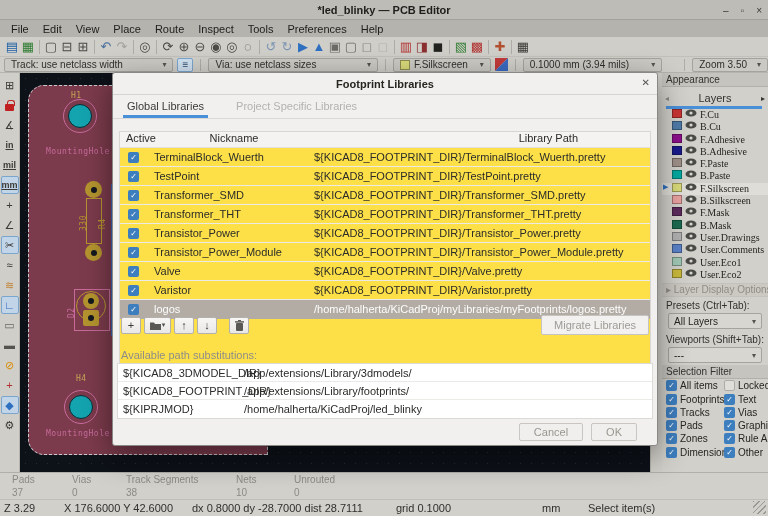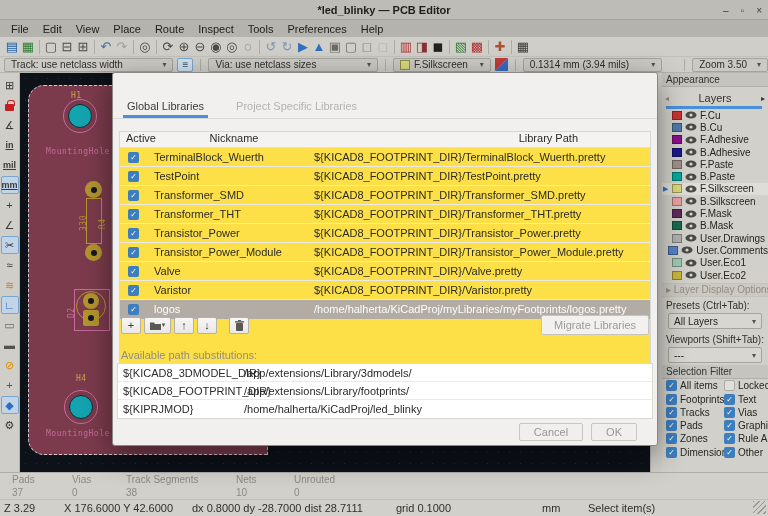--- a/index.html
+++ b/index.html
@@ -49,21 +49,21 @@
 
   .right-strip { position:absolute; left:650px; top:73px; width:12px; height:399px; background:#d0cec8; border-left:1px solid #b4b2ac; display:flex; flex-direction:column; align-items:center; gap:6px; padding-top:4px; font-size:8px; color:#7a7874; }
 
   
   .right-panel { position:absolute; left:662px; top:73px; width:106px; height:399px; background:#d2d0ca; overflow:hidden; }
   .panel-header { height:14px; background:#c6c4be; border-bottom:1px solid #b2b0aa; font-size:10px; color:#33322f; padding:1px 0 0 4px; }
   .layers-tabbar { height:22px; position:relative; display:flex; align-items:center; font-size:11px; color:#33322f; }
   .layers-tabbar .tab-label { flex:1; text-align:center; }
   .layers-tabbar .arr { font-size:8px; color:#8a8880; padding:0 3px; }
   .layers-underline { position:absolute; left:4px; right:6px; bottom:0; height:3px; background:#4a90d9; }
-  .layer-row { height:12.3px; display:flex; align-items:center; padding-left:4px; gap:3px; white-space:nowrap; }
+  .layer-row { height:12.3px; display:flex; padding-left:4px; gap:3px; white-space:nowrap;font-family:Liberation Serif, serif; }
   .layer-row.sel { background:#deddd7; }
   .layer-row .sel-arr { width:6px; font-size:7px; color:#2f6fc0; margin-left:-3px; }
   .layer-sw { width:10px; height:9px; border:1px solid rgba(0,0,0,.3); flex:none; }
   .layer-name { font-size:10px; color:#26251f; }
   .eye { flex:none; }
   .collapse-row { height:14px; font-size:10px; color:#8f8d85; padding-left:4px; overflow:hidden; white-space:nowrap; border-top:1px solid #c4c2bc; border-bottom:1px solid #c4c2bc; margin-top:2px; background:#ccc9c3; }
   .panel-label { font-size:10px; color:#33322f; padding:3px 0 2px 4px; white-space:nowrap; overflow:hidden; }
   .panel-drop { height:16px; margin:0 6px 2px 6px; background:#d8d6d0; border:1px solid #a5a39d; border-radius:2px; font-size:10px; color:#26251f; display:flex; align-items:center; padding:0 5px; }
   .panel-drop .caret { margin-left:auto; font-size:8px; color:#55534f; }
   .filter-grid { display:grid; grid-template-columns:58px 1fr; padding-left:4px; }
@@ -198,21 +198,21 @@
     <span class="caret">▾</span>
   </div>
   <span style="display:inline-flex">
     <svg width="13" height="13" viewBox="0 0 13 13">
         <polygon points="0,0 13,0 0,13" fill="#c03a3a"></polygon>
         <polygon points="13,0 13,13 0,13" fill="#3a6ac0"></polygon>
       </svg>
   </span>
   <div class="vr"></div>
   <div class="drop" style="width:140px">
-    <span>0.1314 mm (3.94 mils)</span>
+    <span>0.1000 mm (3.94 mils)</span>
     <span class="caret">▾</span>
   </div>
   <div class="vr" style="margin-left:18px"></div>
   <div class="drop" style="width:76px">
     <span>Zoom 3.50</span>
     <span class="caret">▾</span>
   </div>
 </div>
 
 <div class="left-toolbar">
@@ -502,20 +502,24 @@
   <span style="left:4px">Z 3.29</span>
   <span style="left:64px">X 176.6000  Y 42.6000</span>
   <span style="left:192px">dx 0.8000  dy -28.7000  dist 28.7111</span>
   <span style="left:396px">grid 0.1000</span>
   <span style="left:542px">mm</span>
   <span style="left:588px">Select item(s)</span>
   <div class="grip"></div>
 </div>
 
 <div class="dialog">
+  <div class="dlg-title">
+    <div class="t">Footprint Libraries</div>
+    <div class="dlg-close">✕</div>
+  </div>
   <div class="dlg-tabs" id="dlg-tabs">
       <div class="dlg-tab active">Global Libraries</div>
       <div class="dlg-tab disabled">Project Specific Libraries</div>
     </div>
 
   <div class="dlg-table">
     <div class="tbl-head">
       <span class="th-active">Active</span>
       <span class="th-nick">Nickname</span>
       <span class="th-path">Library Path</span>

